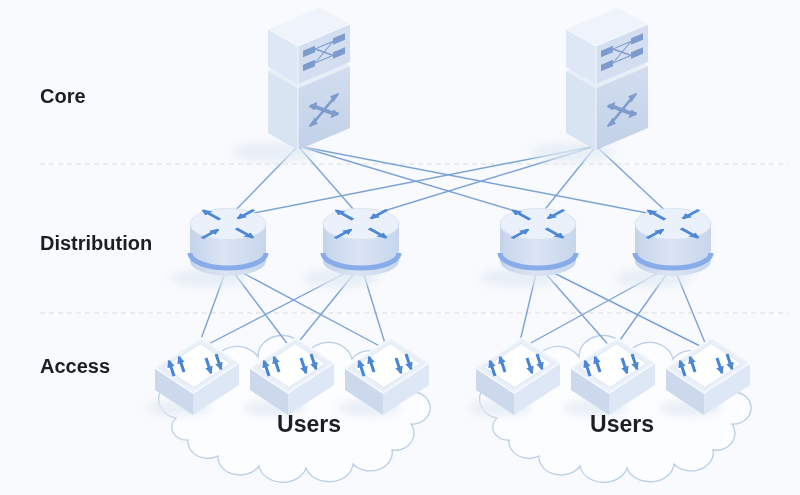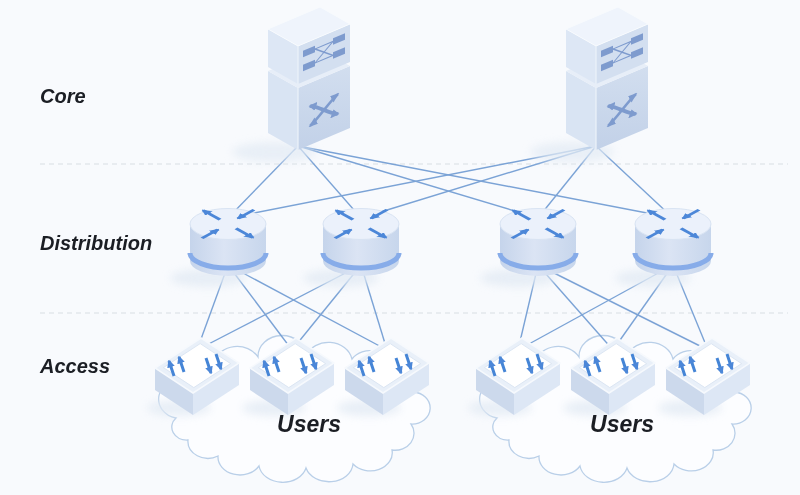--- a/index.html
+++ b/index.html
@@ -2,21 +2,20 @@
 <html><head>
 <meta charset="utf-8">
 <style>
   html,body{margin:0;padding:0;}
   .stage{
     width:800px;height:495px;
     background:#f8fafd;
     position:relative;
     font-family:"Liberation Sans", sans-serif;
     overflow:hidden;
-    font-style:italic;
   }
   svg{display:block;}
   text.layer-label{
     font-family:"Liberation Sans", sans-serif;
     font-size:20px;font-weight:600;fill:#1b1e24;
   }
   text.users-label{
     font-family:"Liberation Sans", sans-serif;
     font-size:23px;font-weight:600;fill:#1b1e24;
   }

